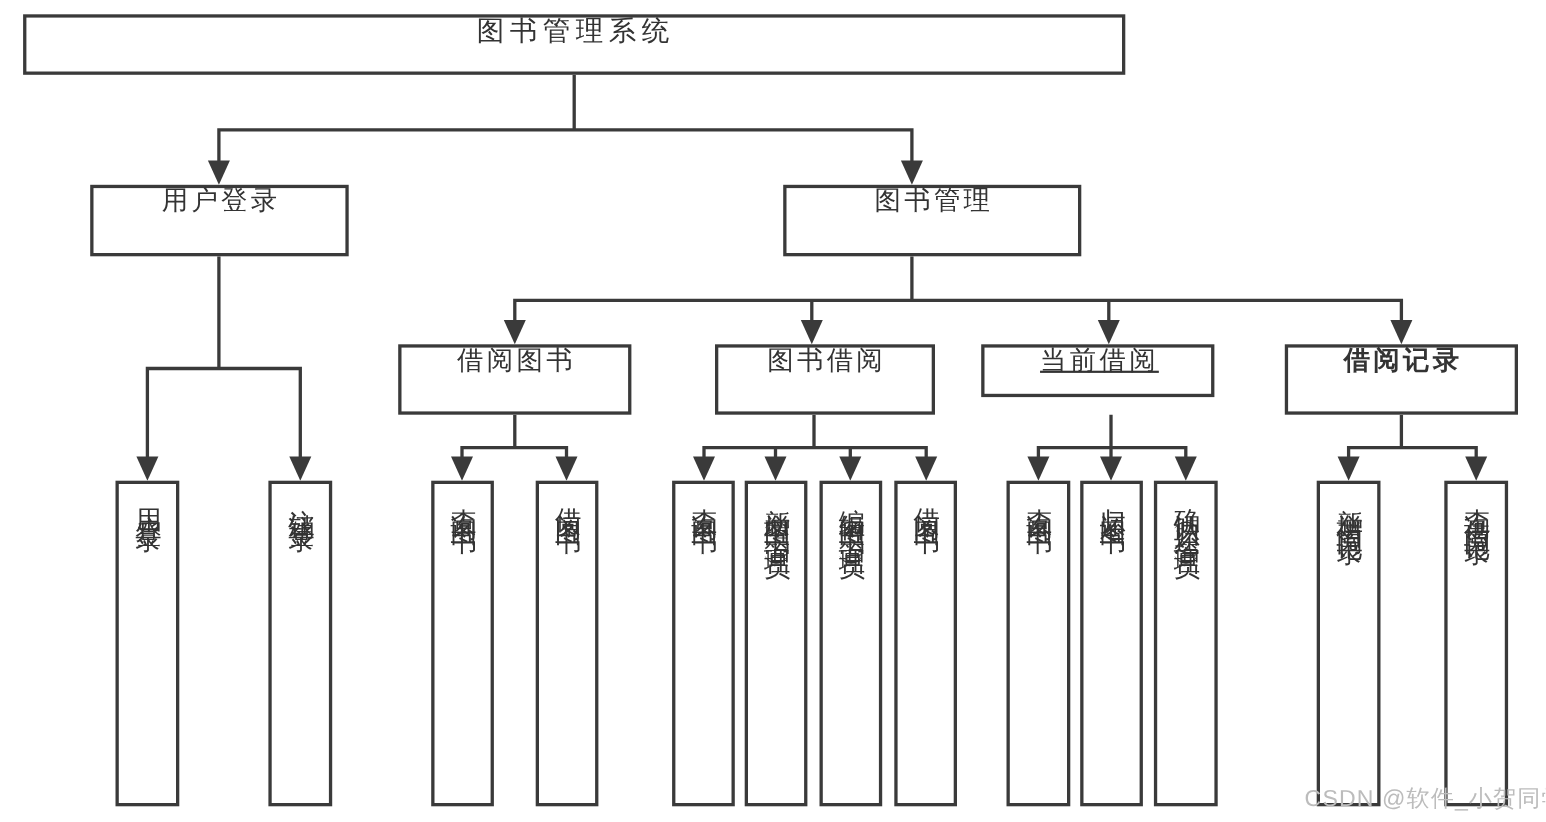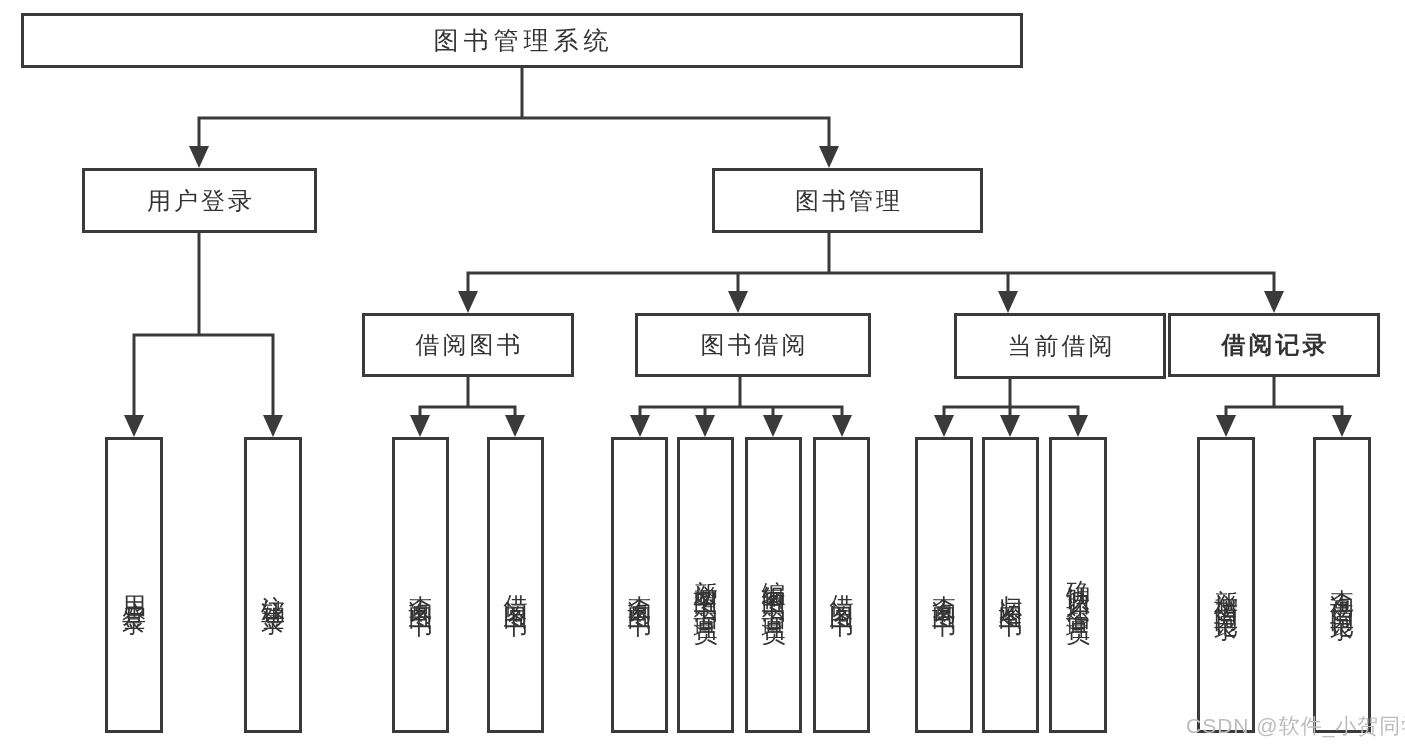--- a/index.html
+++ b/index.html
@@ -17,21 +17,20 @@
     left: 0; top: 0;
     width: 1405px; height: 747px;
     z-index: 0;
   }
   .node {
     position: absolute;
     box-sizing: border-box;
     background: #ffffff;
     border: 3px solid #3a3a3a;
     display: flex;
-    align-items: center;
     justify-content: center;
     z-index: 1;
   }
   .hbox span {
     font-size: 24px;
     letter-spacing: 3px;
     line-height: 1;
     white-space: nowrap;
     transform: translateX(1.5px); 
   }
@@ -113,24 +112,24 @@
   <div class="node hbox" style="left:82px; top:168px; width:235px; height:65px;">
     <span>用户登录</span>
   </div>
   <div class="node hbox" style="left:712px; top:168px; width:271px; height:65px;">
     <span>图书管理</span>
   </div>
 
   <div class="node hbox" style="left:362px; top:313px; width:212px; height:64px;">
     <span>借阅图书</span>
   </div>
-  <div class="node hbox" style="left:635px; top:313px; width:236px; height:64px;font-family:Liberation Serif, serif;">
+  <div class="node hbox" style="left:650px; top:313px; width:200px; height:64px;font-family:Liberation Serif, serif;">
     <span>图书借阅</span>
   </div>
-  <div class="node hbox" style="left:954px; top:313px; width:212px; height:66px;">
+  <div class="node hbox" style="left:892px; top:313px; width:212px; height:48px;text-decoration:underline;">
     <span>当前借阅</span>
   </div>
   <div class="node hbox" style="left:1168px; top:313px; width:212px; height:64px;font-weight:bold;">
     <span>借阅记录</span>
   </div>
 
   <div class="node vbox" style="left:105px; top:437px; width:58px; height:296px;">
     <span>用户登录</span>
   </div>
   <div class="node vbox" style="left:244px; top:437px; width:58px; height:296px;">

